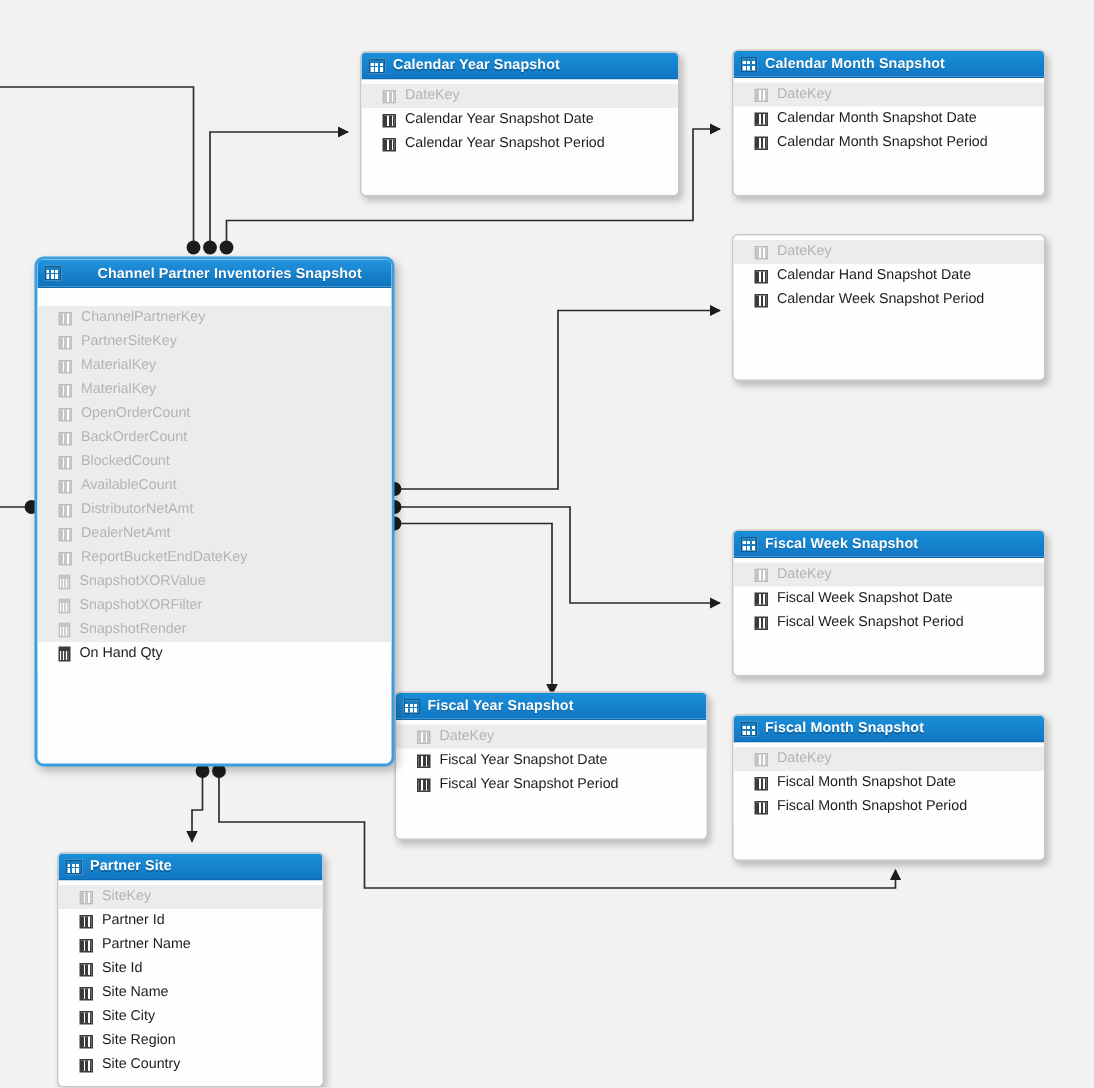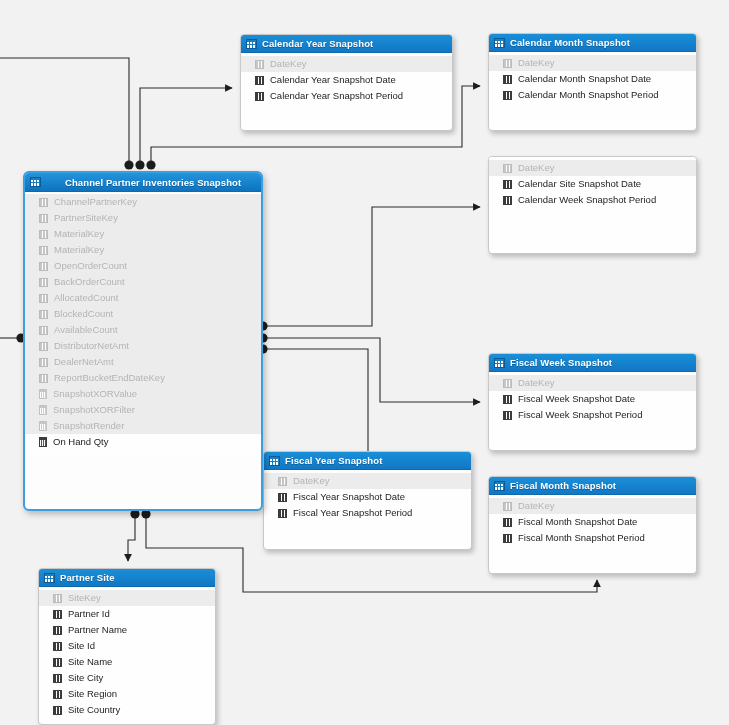--- a/index.html
+++ b/index.html
@@ -36,21 +36,21 @@
     gap:5px;
     border-bottom:1px solid #0d6aae;
   }
   .tbl.sel .hdr{height:18px;background:linear-gradient(#2294dd,#0e72bd);gap:24px;}
   .hdr-title{
     color:#fff;font-size:9.5px;font-weight:bold;
     white-space:nowrap;letter-spacing:.1px;
     text-shadow:0 1px 0 rgba(0,0,0,.25);
   }
   .body{padding:3px 0 4px 0;background:#fefefe;}
-  .tbl.sel .body{padding-top:2px;}
+  .tbl.sel .body{padding-top:12px;}
 
   .fld{
     height:16px;
     display:flex;align-items:center;
     gap:6px;
     padding-left:14px;
     font-size:9.5px;
     color:#1d1d1d;
     white-space:nowrap;
   }
@@ -188,21 +188,21 @@
         </div>
       </div>
       <div class="tbl" style="left: 488px; top: 156px; width: 209px; height: 98px;">
         <div class="body">
           <div class="fld hidden-row dim">
             <span class="ico-fld"></span>
             <span class="fld-label">DateKey</span>
           </div>
           <div class="fld">
             <span class="ico-fld"></span>
-            <span class="fld-label">Calendar Site Snapshot Date</span>
+            <span class="fld-label">Calendar Hand Snapshot Date</span>
           </div>
           <div class="fld">
             <span class="ico-fld"></span>
             <span class="fld-label">Calendar Week Snapshot Period</span>
           </div>
         </div>
       </div>
       <div class="tbl" style="left: 488px; top: 353px; width: 209px; height: 98px;">
         <div class="hdr">
           <span class="ico-tbl"></span>
@@ -236,21 +236,21 @@
           <div class="fld">
             <span class="ico-fld"></span>
             <span class="fld-label">Fiscal Month Snapshot Date</span>
           </div>
           <div class="fld">
             <span class="ico-fld"></span>
             <span class="fld-label">Fiscal Month Snapshot Period</span>
           </div>
         </div>
       </div>
-      <div class="tbl" style="left: 263px; top: 451px; width: 209px; height: 99px;">
+      <div class="tbl" style="left: 263px; top: 461px; width: 209px; height: 99px;">
         <div class="hdr">
           <span class="ico-tbl"></span>
           <span class="hdr-title">Fiscal Year Snapshot</span>
         </div>
         <div class="body">
           <div class="fld hidden-row dim">
             <span class="ico-fld"></span>
             <span class="fld-label">DateKey</span>
           </div>
           <div class="fld">
@@ -285,24 +285,20 @@
             <span class="ico-fld"></span>
             <span class="fld-label">MaterialKey</span>
           </div>
           <div class="fld hidden-row dim">
             <span class="ico-fld"></span>
             <span class="fld-label">OpenOrderCount</span>
           </div>
           <div class="fld hidden-row dim">
             <span class="ico-fld"></span>
             <span class="fld-label">BackOrderCount</span>
-          </div>
-          <div class="fld hidden-row dim">
-            <span class="ico-fld"></span>
-            <span class="fld-label">AllocatedCount</span>
           </div>
           <div class="fld hidden-row dim">
             <span class="ico-fld"></span>
             <span class="fld-label">BlockedCount</span>
           </div>
           <div class="fld hidden-row dim">
             <span class="ico-fld"></span>
             <span class="fld-label">AvailableCount</span>
           </div>
           <div class="fld hidden-row dim">

